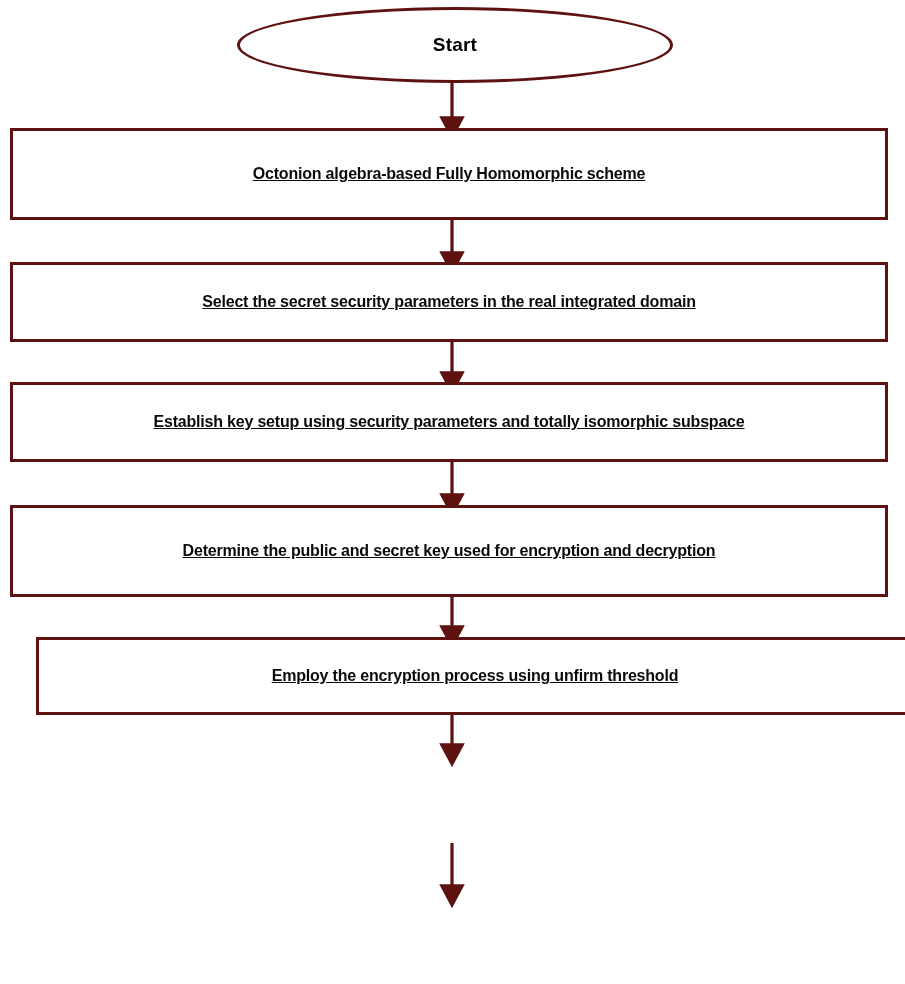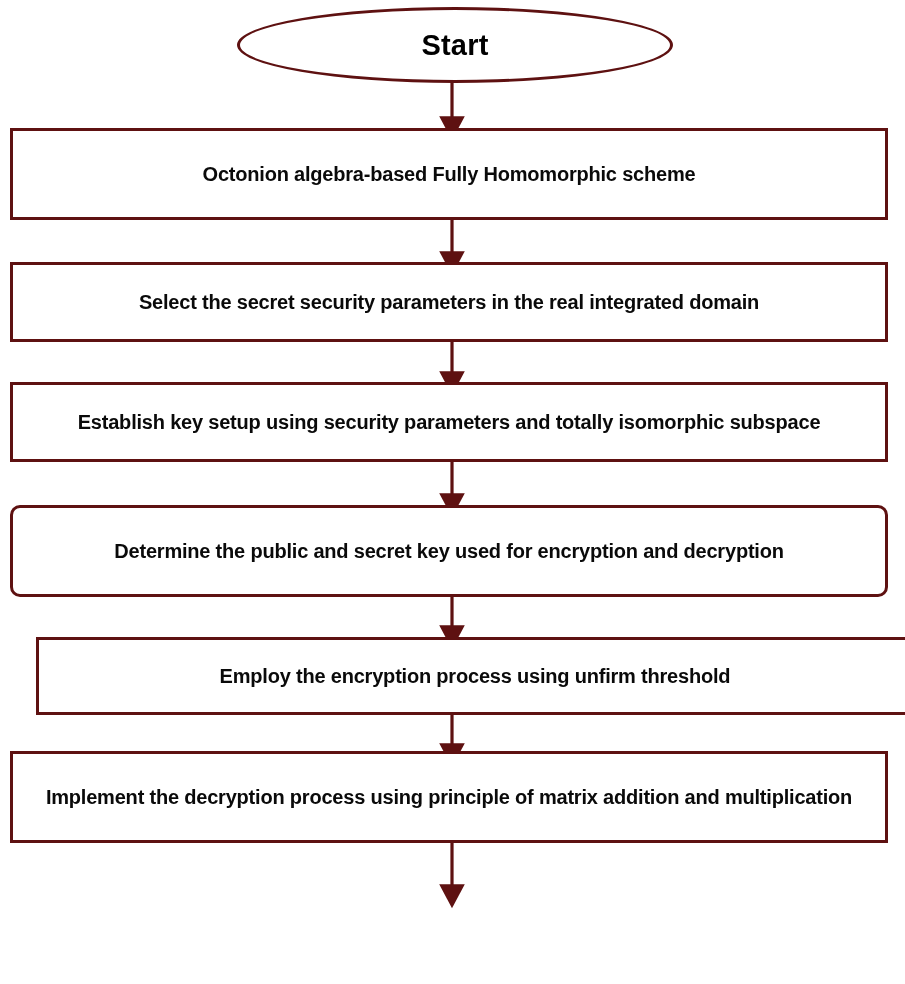--- a/index.html
+++ b/index.html
@@ -26,45 +26,46 @@
     position: absolute;
     box-sizing: border-box;
     border: 3px solid #5e1111;
     border-radius: 50%;
     background: #ffffff;
     display: flex;
     align-items: center;
     justify-content: center;
   }
   .terminator .node-text {
-    font-size: 29px;
+    font-size: 19px;
     font-weight: bold;
     color: #000000;
     letter-spacing: 0.2px;
   }
 
   
   .process {
     position: absolute;
     box-sizing: border-box;
     border: 3px solid #5e1111;
     background: #ffffff;
     display: flex;
     align-items: center;
     justify-content: center;
     padding: 4px 12px;
   }
   .process .node-text {
-    font-size: 20px;
+    font-size: 16px;
     font-weight: bold;
     color: #0a0a0a;
     text-align: center;
     line-height: 1.32;
     letter-spacing: -0.2px;
     width: 100%;
+    text-decoration: underline;
   }
 
   
   .connector {
     position: absolute;
     left: 0;
     top: 0;
     pointer-events: none;
   }
 
@@ -112,26 +113,23 @@
   </div>
 
   <div class="process" style="left:10px; top:382px; width:878px; height:80px;">
     <span class="node-text">Establish key setup using security parameters and totally isomorphic subspace</span>
   </div>
 
   <div class="process" style="left:10px; top:262px; width:878px; height:80px;">
     <span class="node-text">Select the secret security parameters in the real integrated domain</span>
   </div>
 
-  <div class="process" style="left:10px; top:505px; width:878px; height:92px;border-radius:10px;">
+  <div class="process" style="left:10px; top:505px; width:878px; height:92px;">
     <span class="node-text">Determine the public and secret key used for encryption and decryption</span>
   </div>
 
   <div class="process" style="left:10px; top:637px; width:878px; height:78px;margin-left:26px;">
     <span class="node-text">Employ the encryption process using unfirm threshold</span>
   </div>
 
-  <div class="process" style="left:10px; top:751px; width:878px; height:92px;">
-    <span class="node-text">Implement the decryption process using principle of matrix addition and multiplication</span>
-  </div>
 
 
 </div>
 
 </body></html>

